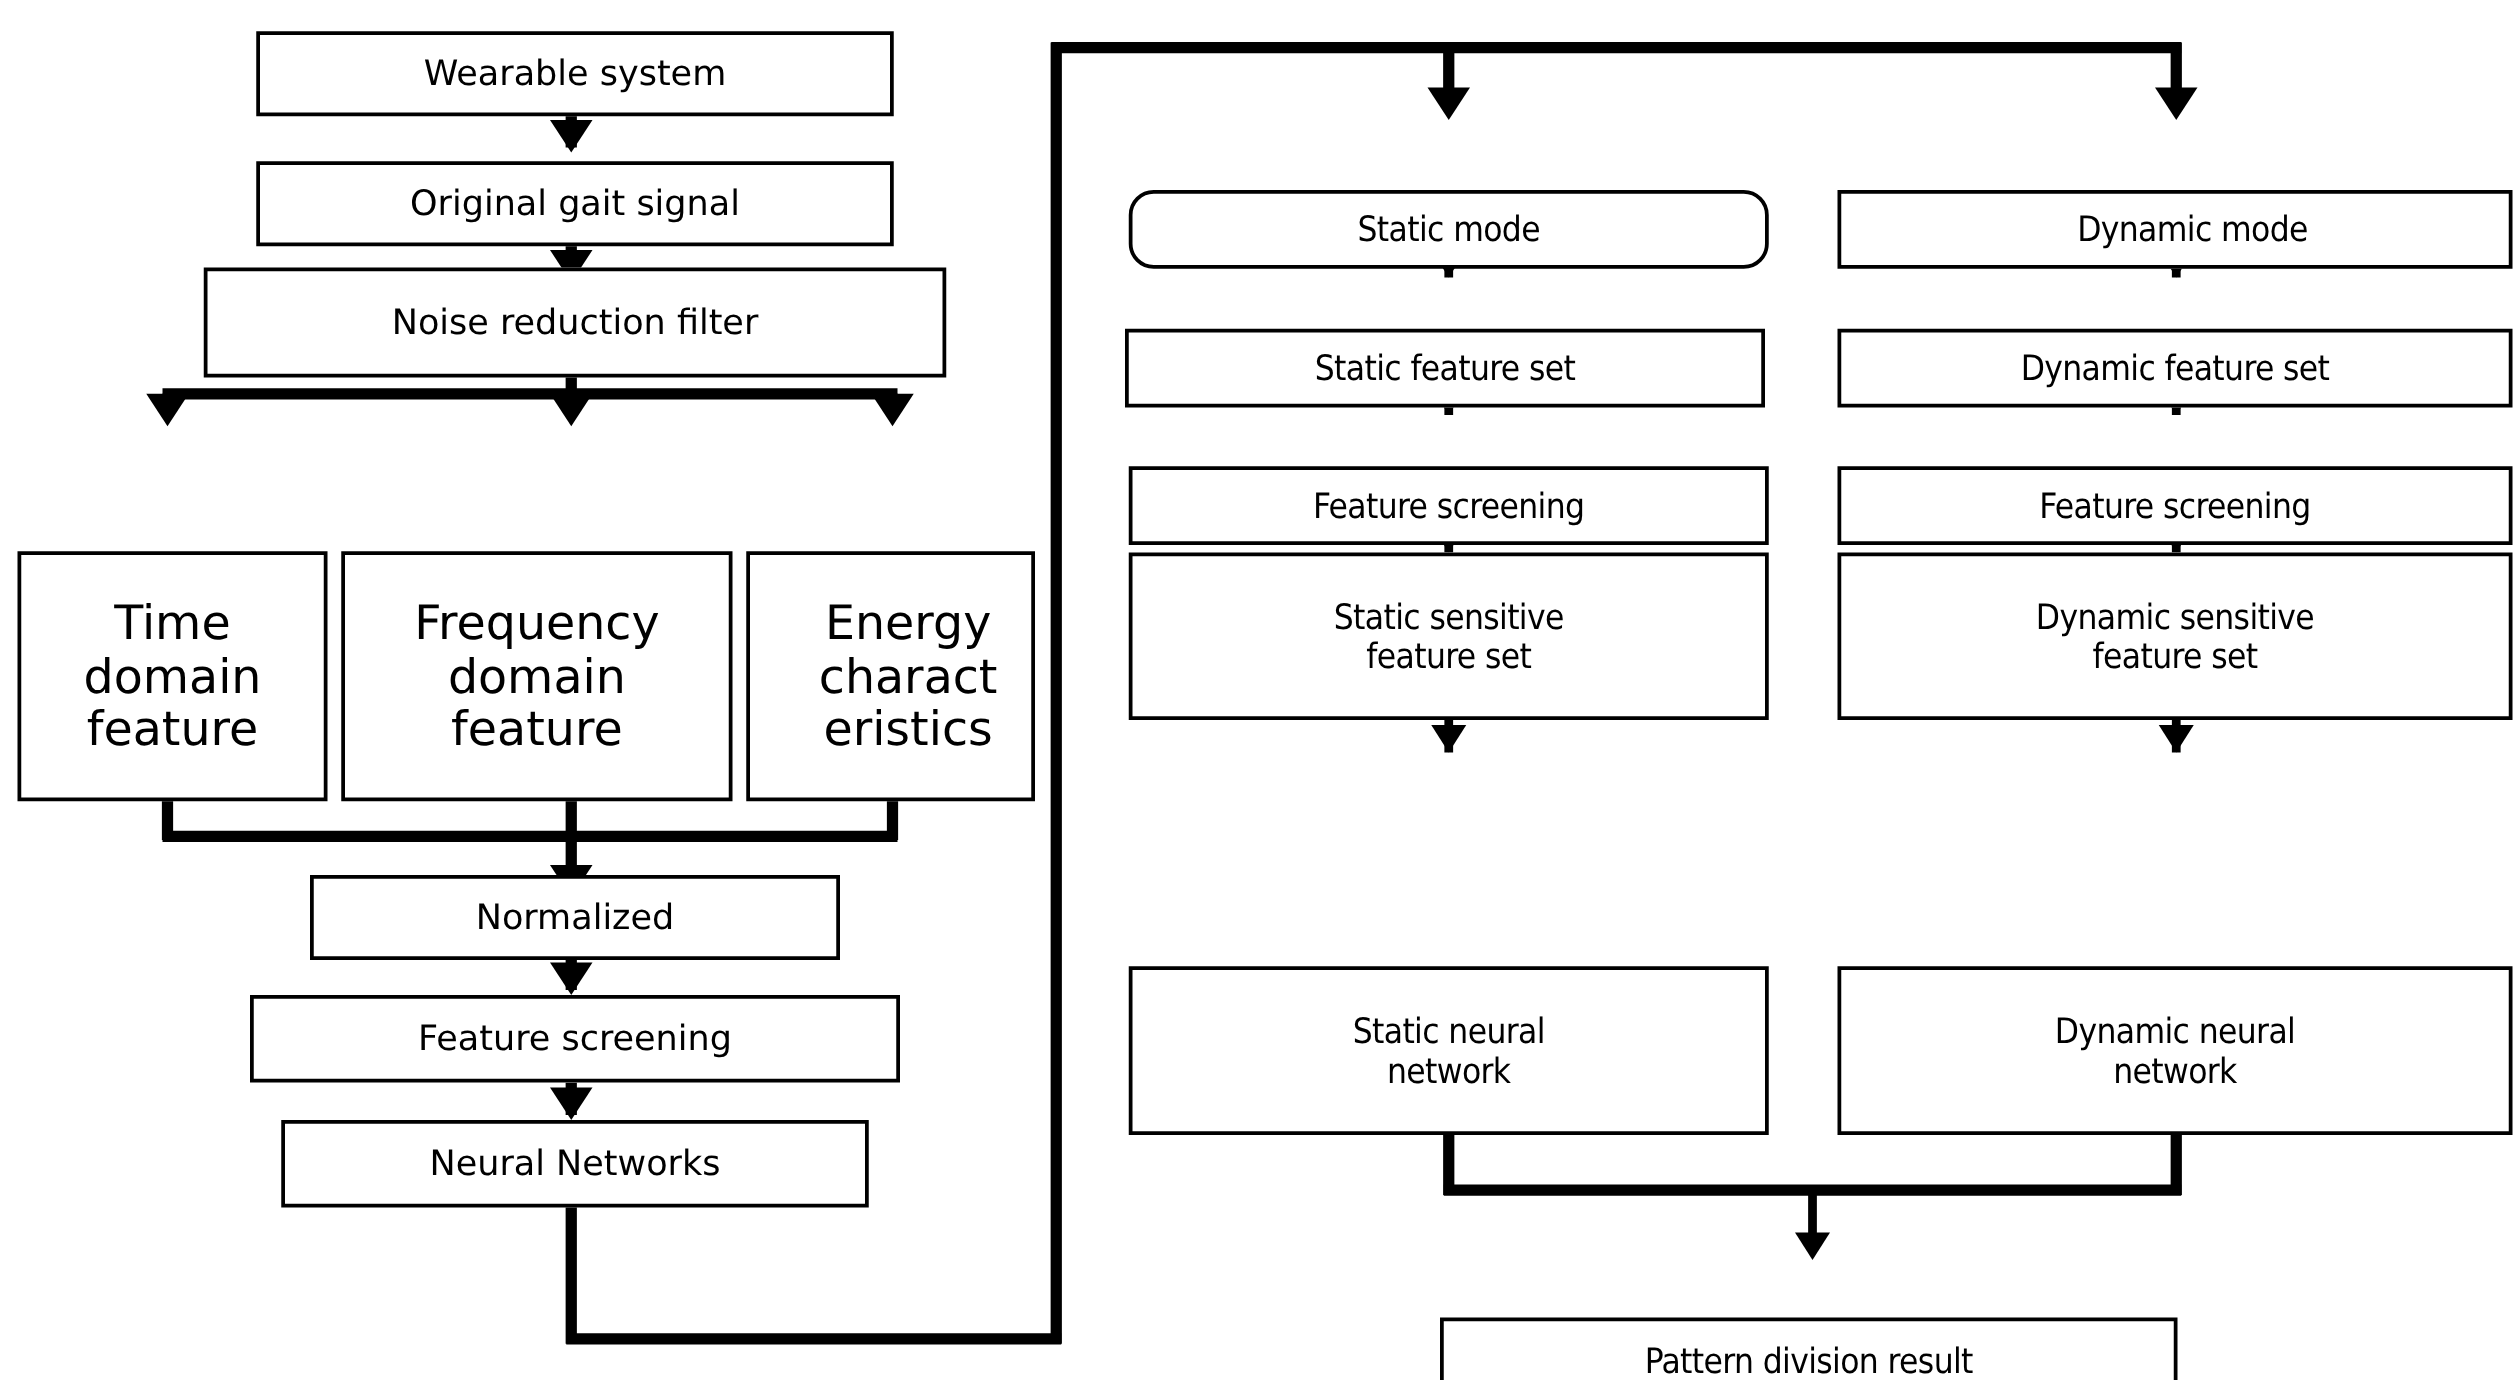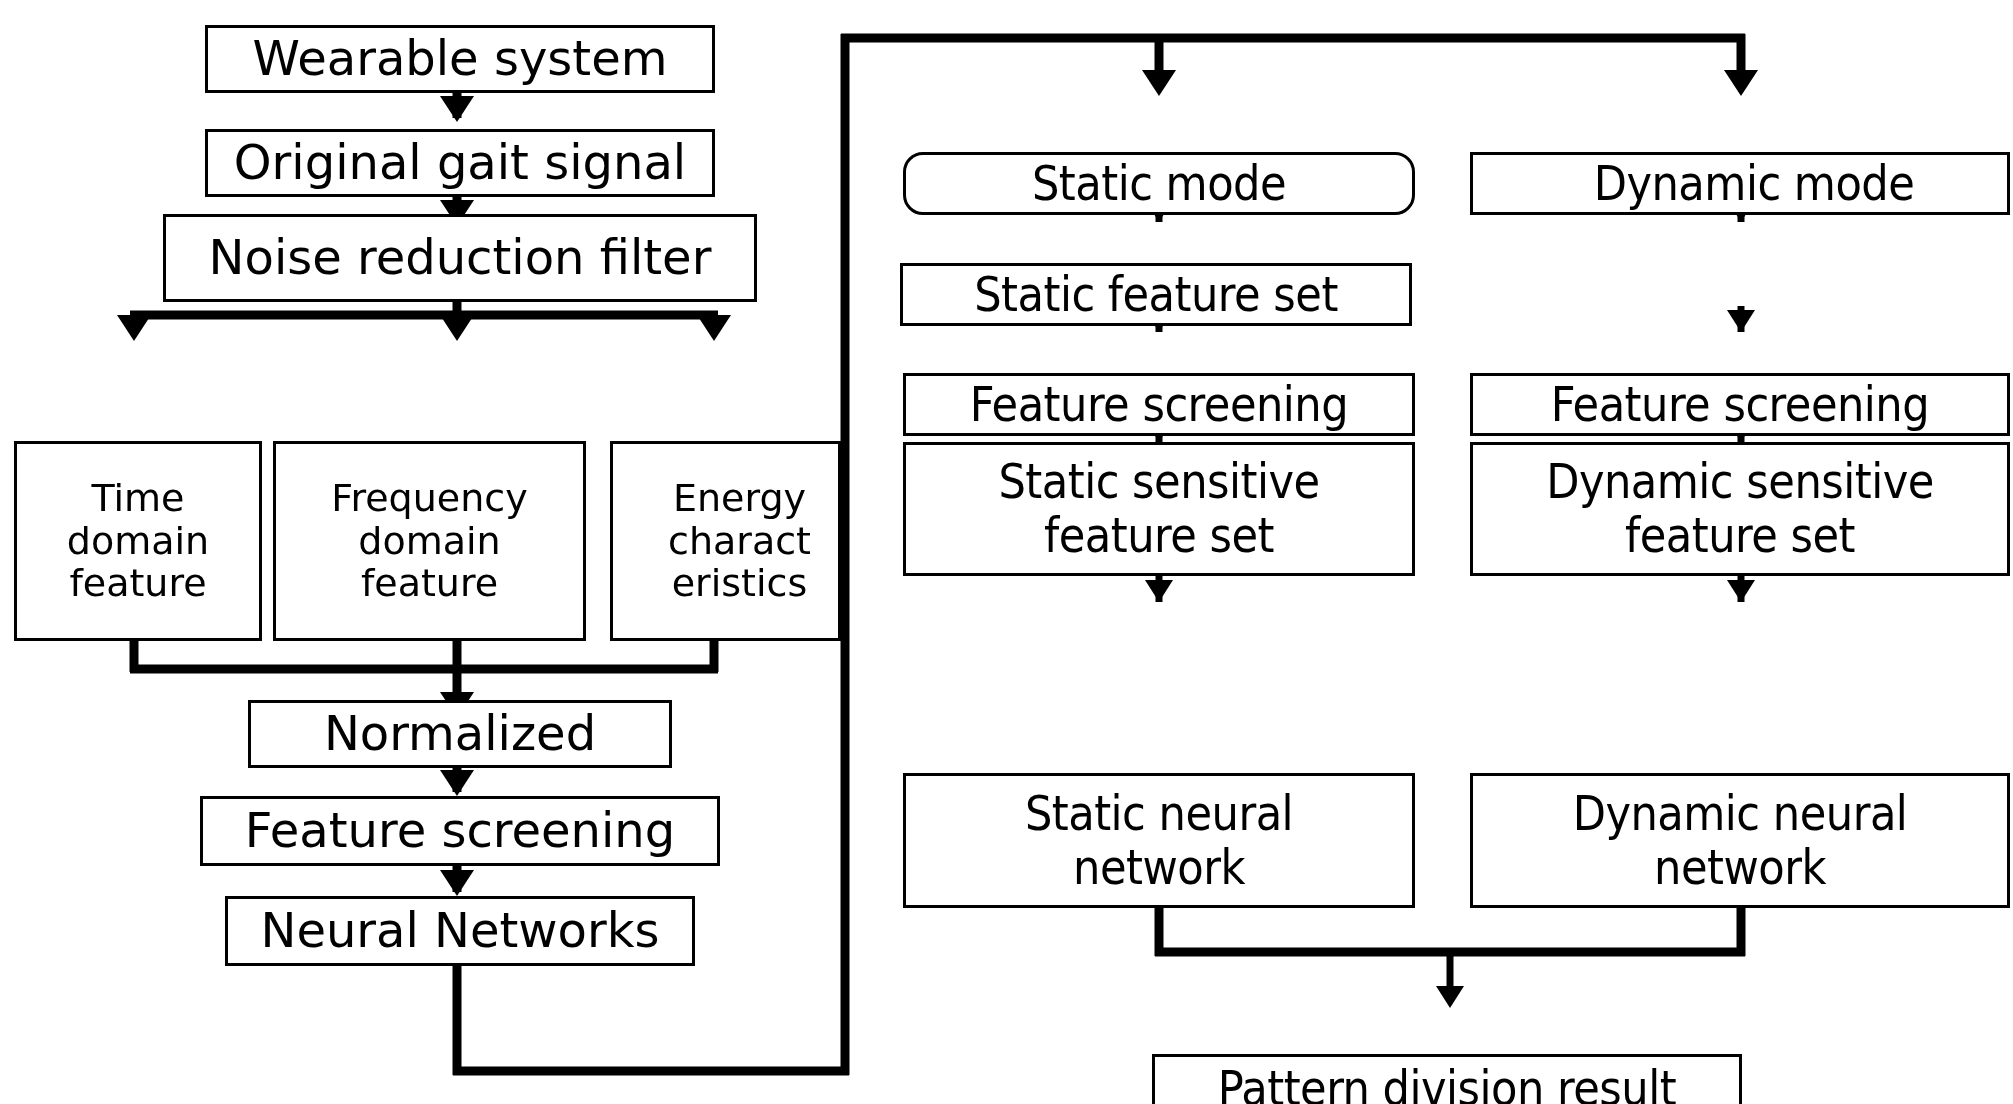--- a/index.html
+++ b/index.html
@@ -23,21 +23,21 @@
     background: #ffffff;
     display: flex;
     align-items: center;
     justify-content: center;
     text-align: center;
     color: #000000;
     line-height: 1.12;
     white-space: pre-line;
     z-index: 3;
   }
-  .fs-40 { font-size: 48px; }
+  .fs-40 { font-size: 28px; }
   .fs-38 { font-size: 38px; }
   .narrow { font-stretch: condensed; letter-spacing: -0.5px; }
   .arrowhead {
     position: absolute;
     width: 0;
     height: 0;
     border-left: 17px solid transparent;
     border-right: 17px solid transparent;
     border-top: 26px solid #000000;
     z-index: 2;
@@ -138,21 +138,21 @@
   <div class="node fs-40" style="left:163px; top:214px; width:594px; height:88px;">Noise reduction filter</div>
 
   <div class="node fs-38" style="left:14px; top:441px; width:248px; height:200px;">Time
 domain
 feature</div>
 
   <div class="node fs-38" style="left:273px; top:441px; width:313px; height:200px;">Frequency
 domain
 feature</div>
 
-  <div class="node fs-38" style="left:610px; top:441px; width:231px; height:200px;padding-left:28px;">Energy
+  <div class="node fs-38" style="left:597px; top:441px; width:231px; height:200px;padding-left:28px;">Energy
 charact
 eristics</div>
 
   <div class="node fs-40" style="left:248px; top:700px; width:424px; height:68px;">Normalized</div>
 
   <div class="node fs-40" style="left:200px; top:796px; width:520px; height:70px;">Feature screening</div>
 
   <div class="node fs-40" style="left:225px; top:896px; width:470px; height:70px;">Neural Networks</div>
 
   <div class="node fs-40 narrow" style="left:903px; top:152px; width:512px; height:63px;border-radius:20px;">Static mode</div>
@@ -162,20 +162,21 @@
   <div class="node fs-40 narrow" style="left:903px; top:373px; width:512px; height:63px;">Feature screening</div>
 
   <div class="node fs-40 narrow" style="left:903px; top:442px; width:512px; height:134px;">Static sensitive
 feature set</div>
 
   <div class="node fs-40 narrow" style="left:903px; top:773px; width:512px; height:135px;">Static neural
 network</div>
 
   <div class="node fs-40 narrow" style="left:1470px; top:152px; width:540px; height:63px;padding-left:28px;">Dynamic mode</div>
 
+  <div class="node fs-40 narrow" style="left:1470px; top:263px; width:540px; height:63px;">Dynamic feature set</div>
 
   <div class="node fs-40 narrow" style="left:1470px; top:373px; width:540px; height:63px;">Feature screening</div>
 
   <div class="node fs-40 narrow" style="left:1470px; top:442px; width:540px; height:134px;">Dynamic sensitive
 feature set</div>
 
   <div class="node fs-40 narrow" style="left:1470px; top:773px; width:540px; height:135px;">Dynamic neural
 network</div>
 
   <div class="node fs-40 narrow" style="left:1152px; top:1006px; width:590px; height:70px;margin-top:48px;">Pattern division result</div>

